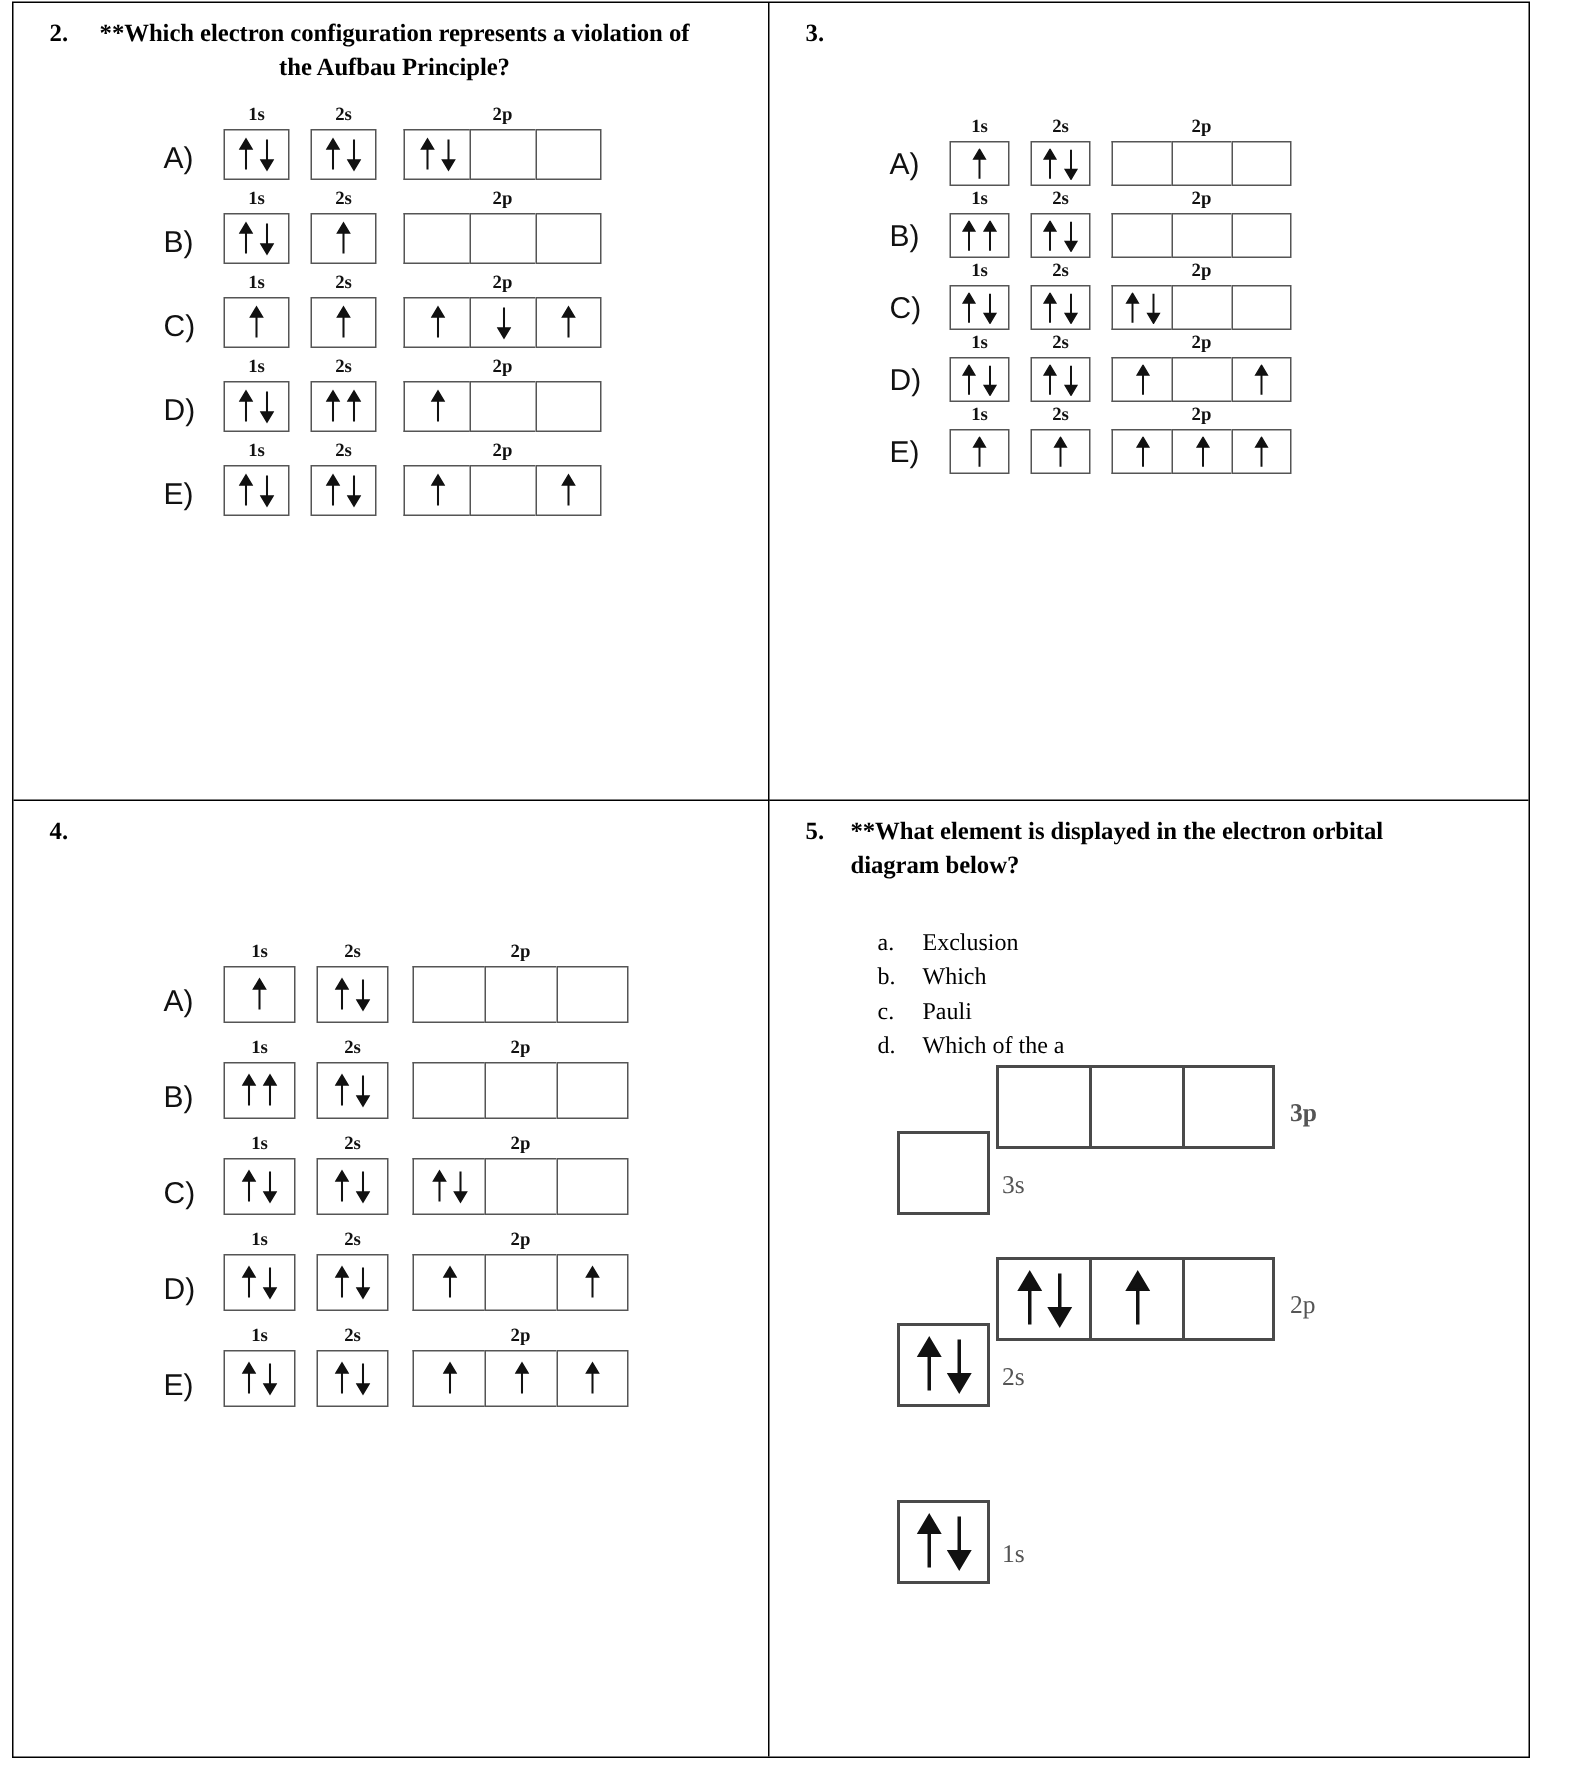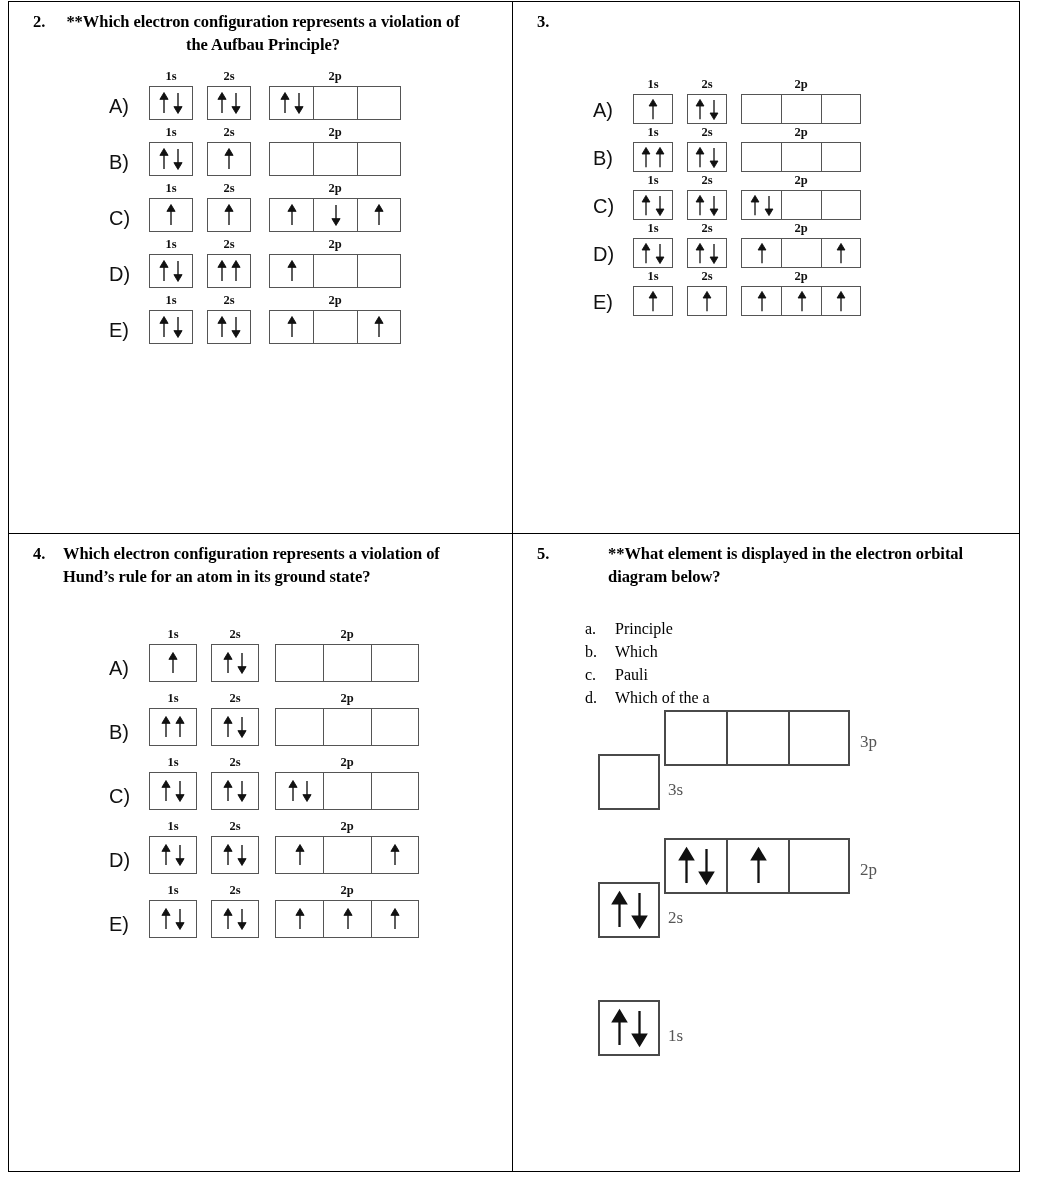--- a/index.html
+++ b/index.html
@@ -890,21 +890,20 @@
                 </div>
               </div>
             </div>
           </div>
         </div>
     </div>
 
     <div class="cell b-right">
       <div class="qhead">
         <div class="qnum">4.</div>
-        <div class="qtext" style="width:400px;">Which electron configuration represents a violation of Hund’s rule for an atom in its ground state?</div>
       </div>
       <div class="diagram" id="dia-q4" style="left:100px;top:110px;">
           <div class="orow" style="margin-bottom: 26px;">
             <div class="olabel">A)</div>
             <div class="groups">
               <div class="group">
                 <div class="sub">1s</div>
                 <div class="boxes">
                   <div class="bx" style="width: 48px; height: 38px;">
                     <div class="arrows">
@@ -1298,26 +1297,26 @@
                 </div>
               </div>
             </div>
           </div>
         </div>
     </div>
 
     <div class="cell">
       <div class="qhead">
         <div class="qnum">5.</div>
-        <div class="qtext" style="width:405px;margin-left:41px;">**What element is displayed in the electron orbital diagram below?</div>
+        <div class="qtext" style="width:405px;">**What element is displayed in the electron orbital diagram below?</div>
       </div>
       <div class="opts" id="q5-choices">
           <div class="opt">
             <span class="ol">a.</span>
-            <span>Principle</span>
+            <span>Exclusion</span>
           </div>
           <div class="opt">
             <span class="ol">b.</span>
             <span>Which</span>
           </div>
           <div class="opt">
             <span class="ol">c.</span>
             <span>Pauli</span>
           </div>
           <div class="opt">
@@ -1334,21 +1333,21 @@
             <div class="ebx" style="width: 62px; height: 56px;">
               <div class="earrows"></div>
             </div>
             <div class="ebx" style="width: 62px; height: 56px;">
               <div class="earrows"></div>
             </div>
             <div class="ebx" style="width: 62px; height: 56px;">
               <div class="earrows"></div>
             </div>
           </div>
-          <div class="elab" style="left: 262px; top: -22px;">3p</div>
+          <div class="elab" style="left: 262px; top: -22px; font-weight: bold;">3p</div>
           <div class="ebox" style="left: 0px; top: 128px; width: 62px; height: 56px;">
             <div class="earrows">
               <span>
                 <svg class="arw" width="17" height="42" viewBox="0 0 11 24">
                   <g stroke="#111" fill="#111">
                     <line x1="5.5" x2="5.5" stroke-width="1.5" y1="23" y2="4"></line>
                     <polygon points="5.5,0.5 10,8 1,8"></polygon>
                   </g>
                 </svg>
               </span>

